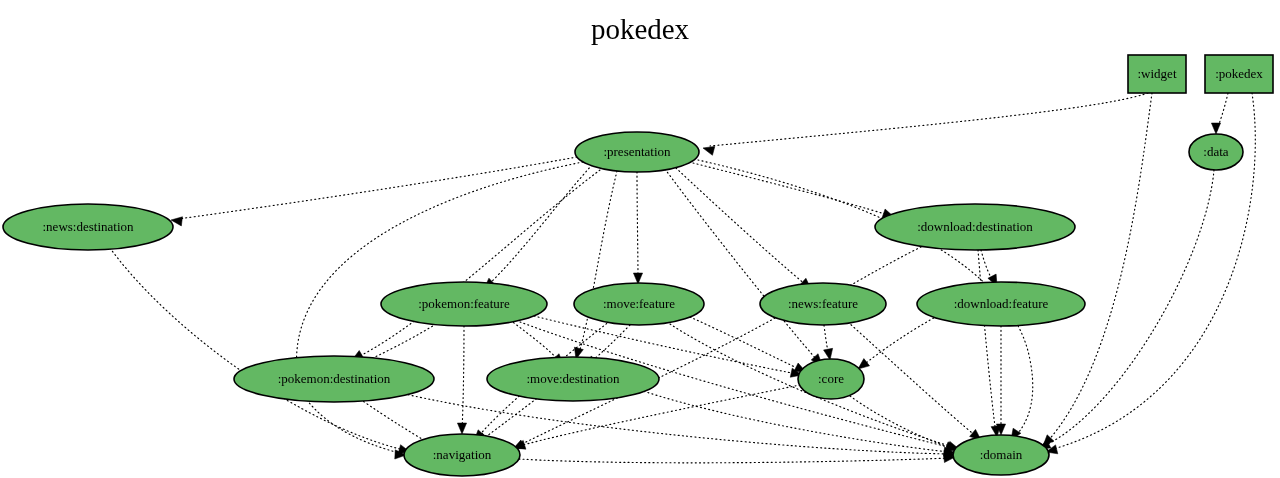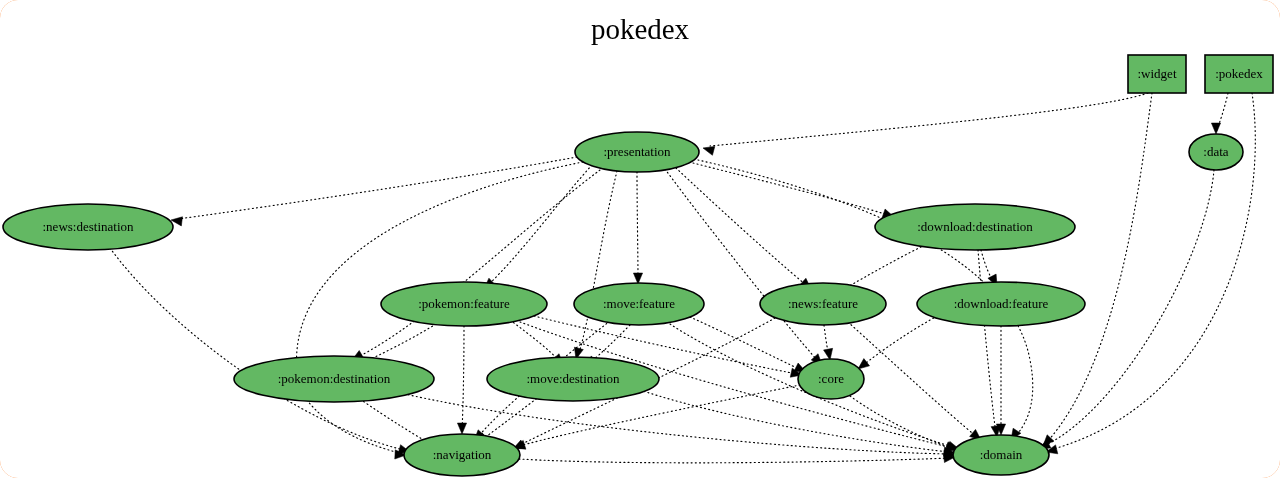--- a/index.html
+++ b/index.html
@@ -7,21 +7,20 @@
     padding: 0;
     background: #ffffff;
   }
   #canvas {
     position: relative;
     width: 1280px;
     height: 478px;
     background: #f97316;
     overflow: hidden;
     font-family: "Liberation Serif", "DejaVu Serif", serif;
-    border-radius: 18px;
   }
   #graph-svg {
     display: block;
     width: 1280px;
     height: 478px;
   }
   .graph-title {
     font-family: "Liberation Serif", "DejaVu Serif", serif;
     font-size: 29px;
     fill: #000000;

